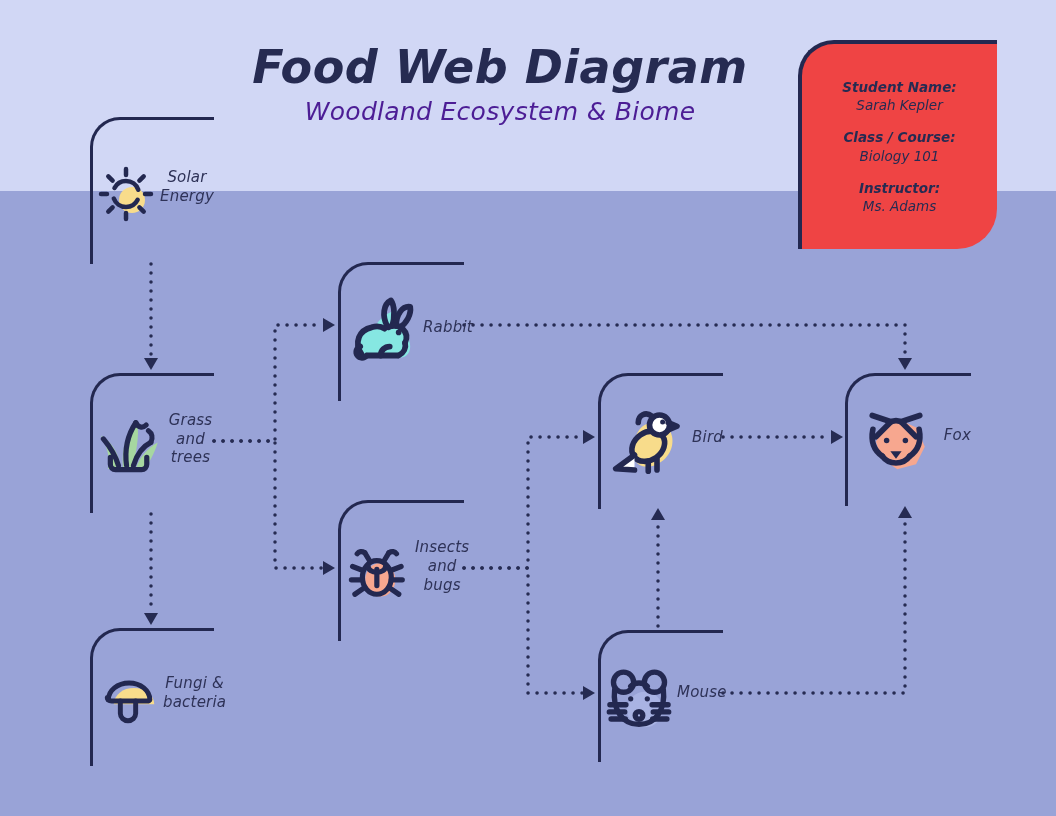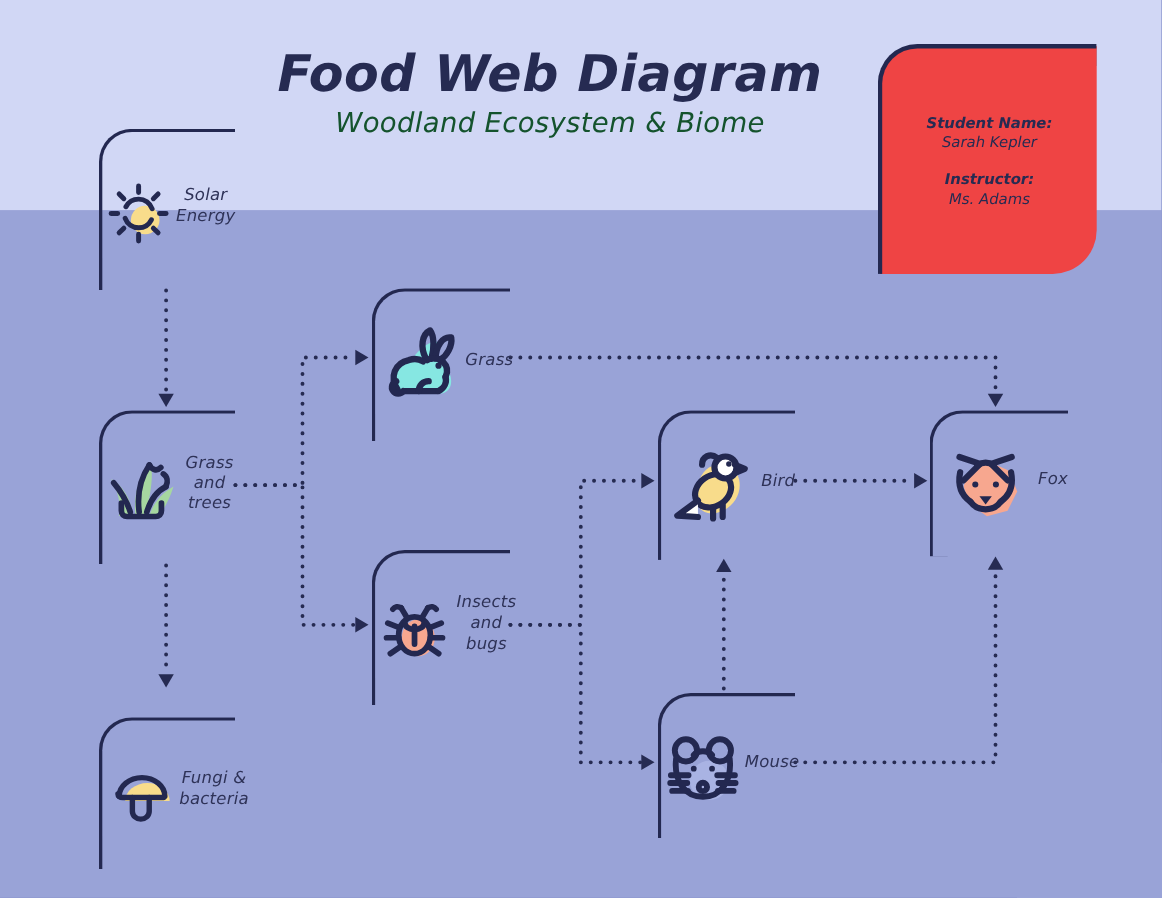--- a/index.html
+++ b/index.html
@@ -6,21 +6,21 @@
   #canvas{
     position:relative;width:1056px;height:816px;overflow:hidden;
     background:#99A3D7;
     font-family:"DejaVu Sans","Liberation Sans",sans-serif;
     color:#262B52;
     font-style:italic;
   }
   #band{position:absolute;top:0;left:0;width:1056px;height:191px;background:#D1D7F5;}
   #title-block{position:absolute;top:42px;left:150px;width:700px;text-align:center;}
   #page-title{font-size:46px;font-weight:700;letter-spacing:.5px;color:#262B52;line-height:1.1;}
-  #page-subtitle{font-size:25px;font-weight:400;color:#14532d;margin-top:4px;letter-spacing:.3px;}
+  #page-subtitle{font-size:25px;font-weight:400;color:#4c1d95;margin-top:4px;letter-spacing:.3px;}
 
   .card-shape{
     background:#ef4444;border-top:4px solid #232850;border-left:4px solid #232850;
     border-radius:32px 0 32px 0;box-sizing:border-box;
   }
   #info-card{position:absolute;left:798px;top:40px;width:199px;height:209px;
     display:flex;flex-direction:column;justify-content:center;align-items:center;
     text-align:center;padding:10px 8px;border-radius:36px 0 40px 0;}
   .info-group{margin:7px 0;}
   .info-label{font-weight:700;font-size:13.5px;line-height:1.35;}
@@ -44,20 +44,24 @@
 
   <div id="title-block">
     <div id="page-title">Food Web Diagram</div>
     <div id="page-subtitle">Woodland Ecosystem &amp; Biome</div>
   </div>
 
   <div id="info-card" class="card-shape">
     <div class="info-group">
       <div class="info-label">Student Name:</div>
       <div class="info-value">Sarah Kepler</div>
+    </div>
+    <div class="info-group">
+      <div class="info-label">Class / Course:</div>
+      <div class="info-value">Biology 101</div>
     </div>
     <div class="info-group">
       <div class="info-label">Instructor:</div>
       <div class="info-value">Ms. Adams</div>
     </div>
   </div>
 
   <svg id="edges" width="1056" height="816">
       <polyline points="151,264 151,357" class="edge-line"></polyline>
       <polygon points="151,370 144,358 158,358" class="edge-arrow"></polygon>
@@ -103,21 +107,21 @@
             <path d="M22 48C19 38 14 31 9 25" stroke="#232850" stroke-width="4.5" fill="none" stroke-linecap="round" stroke-linejoin="round"></path>
             <path d="M29 48C27 33 31 20 37 11" stroke="#232850" stroke-width="4.5" fill="none" stroke-linecap="round" stroke-linejoin="round"></path>
             <path d="M37 11c2 4 6 5 9 2" stroke="#232850" stroke-width="4.5" fill="none" stroke-linecap="round" stroke-linejoin="round"></path>
             <path d="M35 48C38 38 44 31 50 28" stroke="#232850" stroke-width="4.5" fill="none" stroke-linecap="round" stroke-linejoin="round"></path>
             <path d="M50 28c2-4 1-8-2-10" stroke="#232850" stroke-width="4.5" fill="none" stroke-linecap="round" stroke-linejoin="round"></path>
           </svg>
         </div>
       <div class="node-label">Grass  and
 trees</div>
     </div>
-      <div class="node" style="left: 90px; top: 652px; width: 121px; height: 135px;">
+      <div class="node" style="left: 90px; top: 628px; width: 121px; height: 135px;">
       <div class="node-icon">
           <svg viewBox="0 0 64 64" width="70" height="70">
             <path d="M19 35a18.5 15 0 0 1 37 0Z" fill="#F8DC8B"></path>
             <path d="M14 31a19 15.5 0 0 1 38 0" stroke="#232850" stroke-width="4.5" fill="none" stroke-linecap="round" stroke-linejoin="round"></path>
             <path d="M51 32H17c-2.5 0-4-1.2-4-3" stroke="#232850" stroke-width="4.5" fill="none" stroke-linecap="round" stroke-linejoin="round"></path>
             <path d="M25 32v11.5a7 6.5 0 0 0 14 0V32" stroke="#232850" stroke-width="4.5" fill="none" stroke-linecap="round" stroke-linejoin="round"></path>
           </svg>
         </div>
       <div class="node-label">Fungi &amp;
 bacteria</div>
@@ -130,21 +134,21 @@
             <path d="M43 25c0-9 5-16 11-15c1 6-3 13-8 16" stroke="#232850" stroke-width="4.5" fill="none" stroke-linecap="round" stroke-linejoin="round"></path>
             <path d="M37 26c3-2 8-2 11 1c3 3 4 7 2 11" stroke="#232850" stroke-width="4.5" fill="none" stroke-linecap="round" stroke-linejoin="round"></path>
             <circle cx="45" cy="30" r="2.2" fill="#232850"></circle>
             <path d="M16 47C10 38 14 28 24 26c3-1 7-1 10 1" stroke="#232850" stroke-width="4.5" fill="none" stroke-linecap="round" stroke-linejoin="round"></path>
             <path d="M21 48h23" stroke="#232850" stroke-width="4.5" fill="none" stroke-linecap="round" stroke-linejoin="round"></path>
             <path d="M50 38c1 4-1 8-5 10" stroke="#232850" stroke-width="4.5" fill="none" stroke-linecap="round" stroke-linejoin="round"></path>
             <path d="M31 48c0-4 3-7 7-7" stroke="#232850" stroke-width="4.5" fill="none" stroke-linecap="round" stroke-linejoin="round"></path>
             <path d="M15 41a4.5 4.5 0 1 0 5 7" stroke="#232850" stroke-width="4.5" fill="none" stroke-linecap="round" stroke-linejoin="round"></path>
           </svg>
         </div>
-      <div class="node-label">Grass</div>
+      <div class="node-label">Rabbit</div>
     </div>
       <div class="node" style="left: 338px; top: 500px; width: 123px; height: 138px;">
       <div class="node-icon">
           <svg viewBox="0 0 64 64" width="74" height="74">
             <ellipse cx="34" cy="37" rx="13" ry="14.5" fill="#F7A78F"></ellipse>
             <ellipse cx="31" cy="35" rx="12.5" ry="14.5" stroke="#232850" stroke-width="4.5" fill="none" stroke-linecap="round" stroke-linejoin="round"></ellipse>
             <path d="M31 28v14" stroke="#232850" stroke-width="4.5" fill="none" stroke-linecap="round" stroke-linejoin="round"></path>
             <path d="M23.5 25.5a7.5 5 0 0 0 15 0" stroke="#232850" stroke-width="4.5" fill="none" stroke-linecap="round" stroke-linejoin="round"></path>
             <path d="M25 21l-4.5-7.5M37 21l4.5-7.5" stroke="#232850" stroke-width="4.5" fill="none" stroke-linecap="round" stroke-linejoin="round"></path>
             <path d="M20.5 13.5c-2.5-1.5-5-1-6.5 1M41.5 13.5c2.5-1.5 5-1 6.5 1" stroke="#232850" stroke-width="4.5" fill="none" stroke-linecap="round" stroke-linejoin="round"></path>

